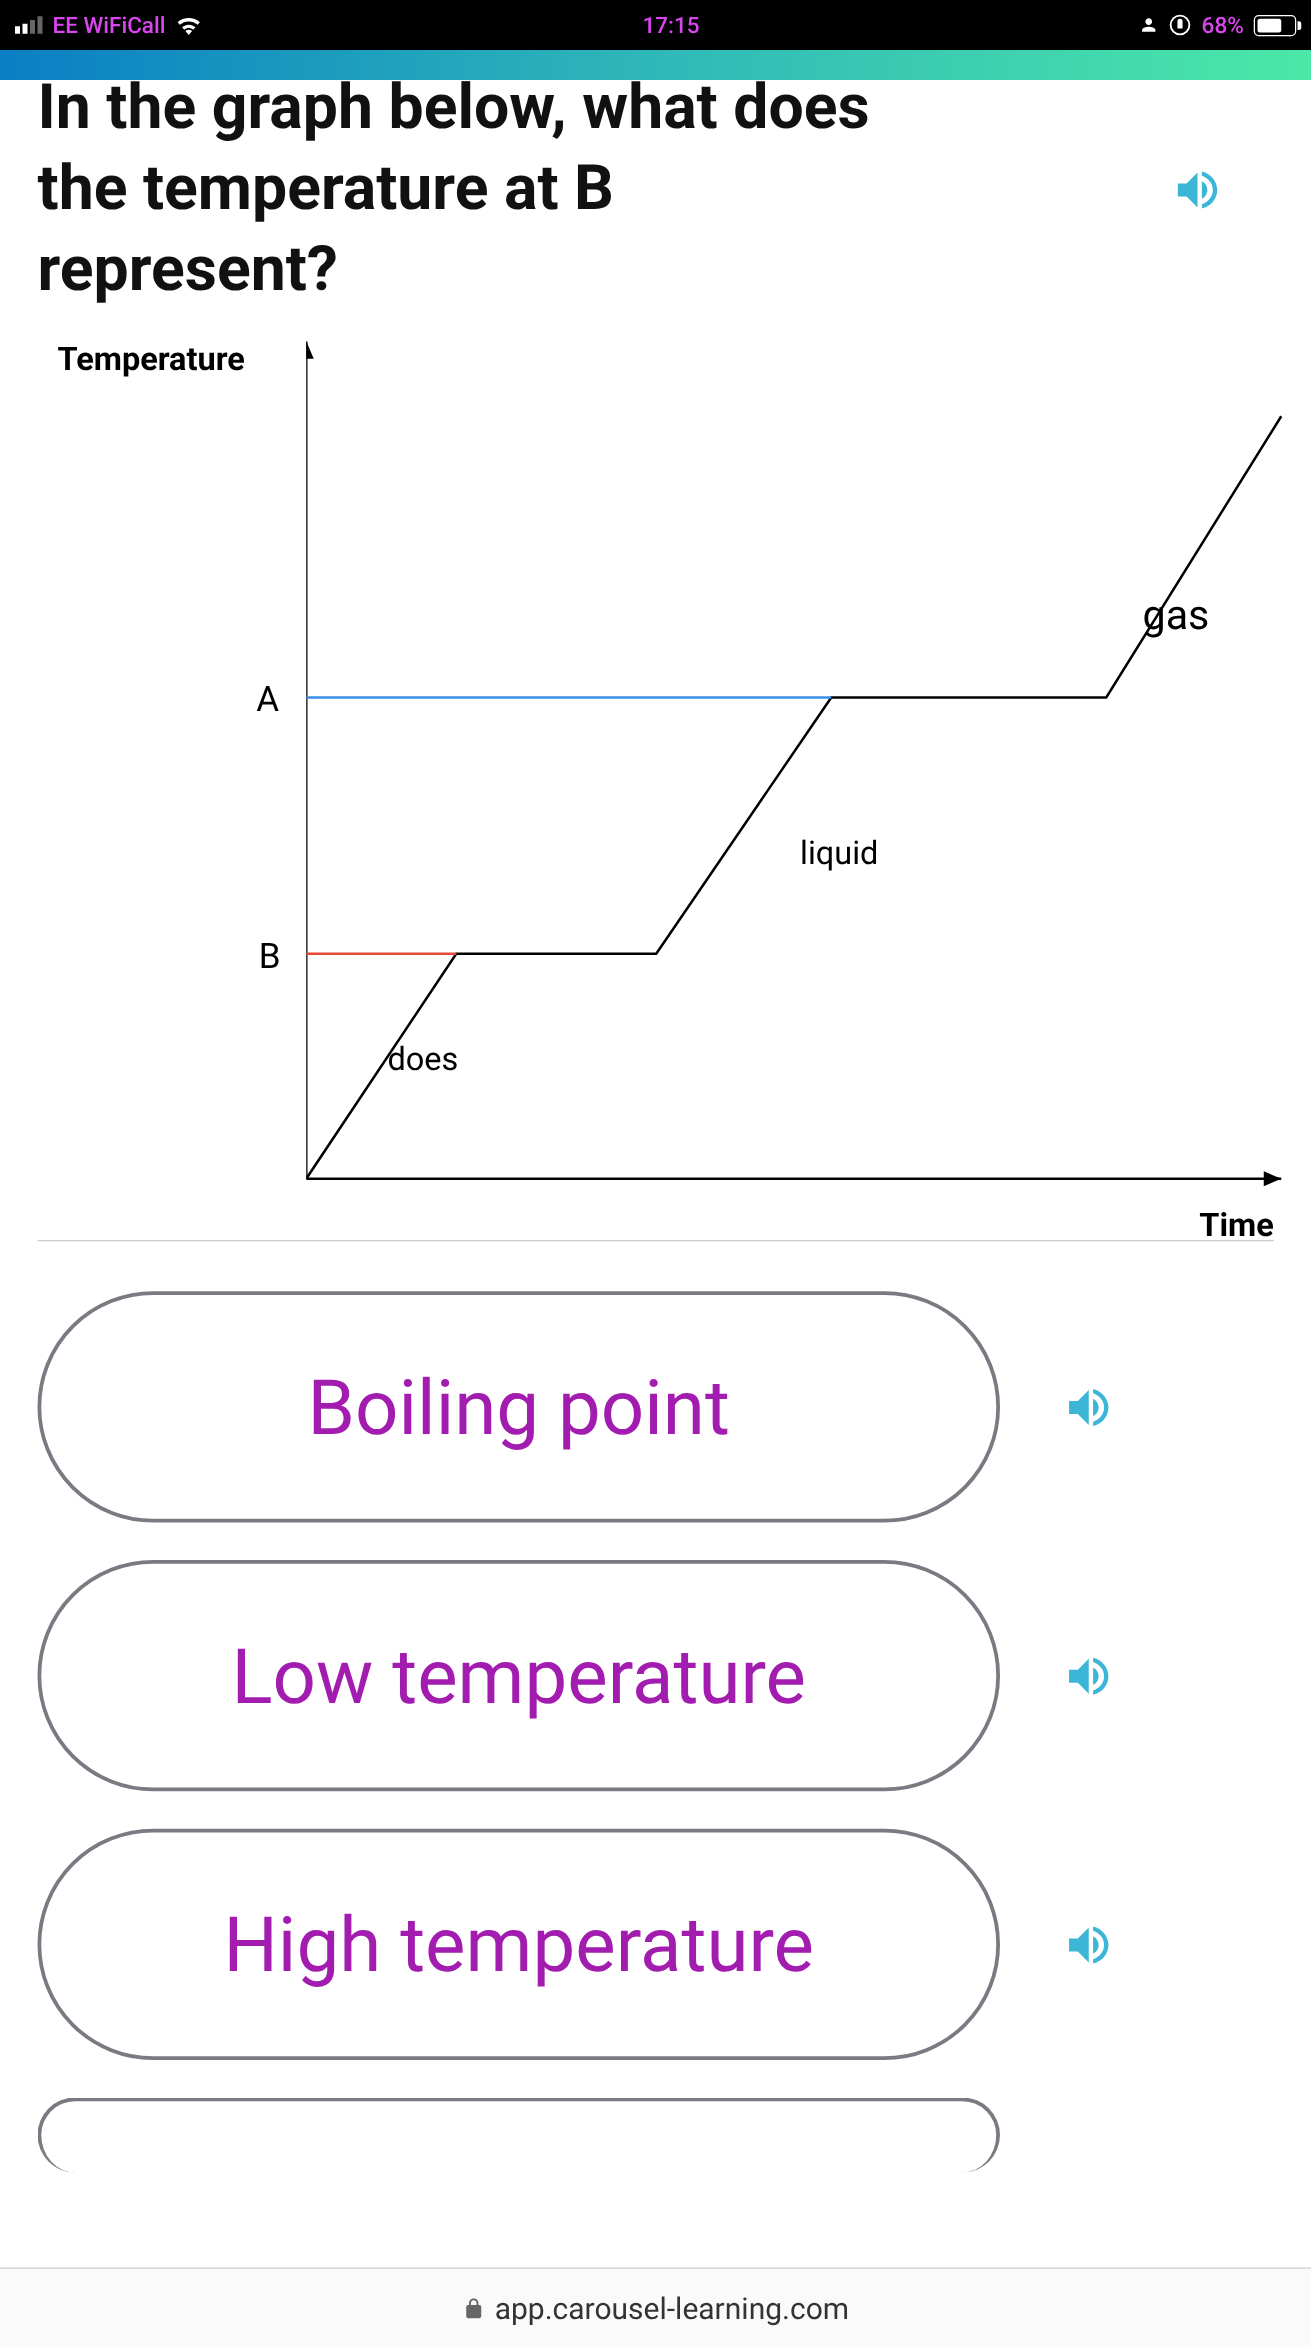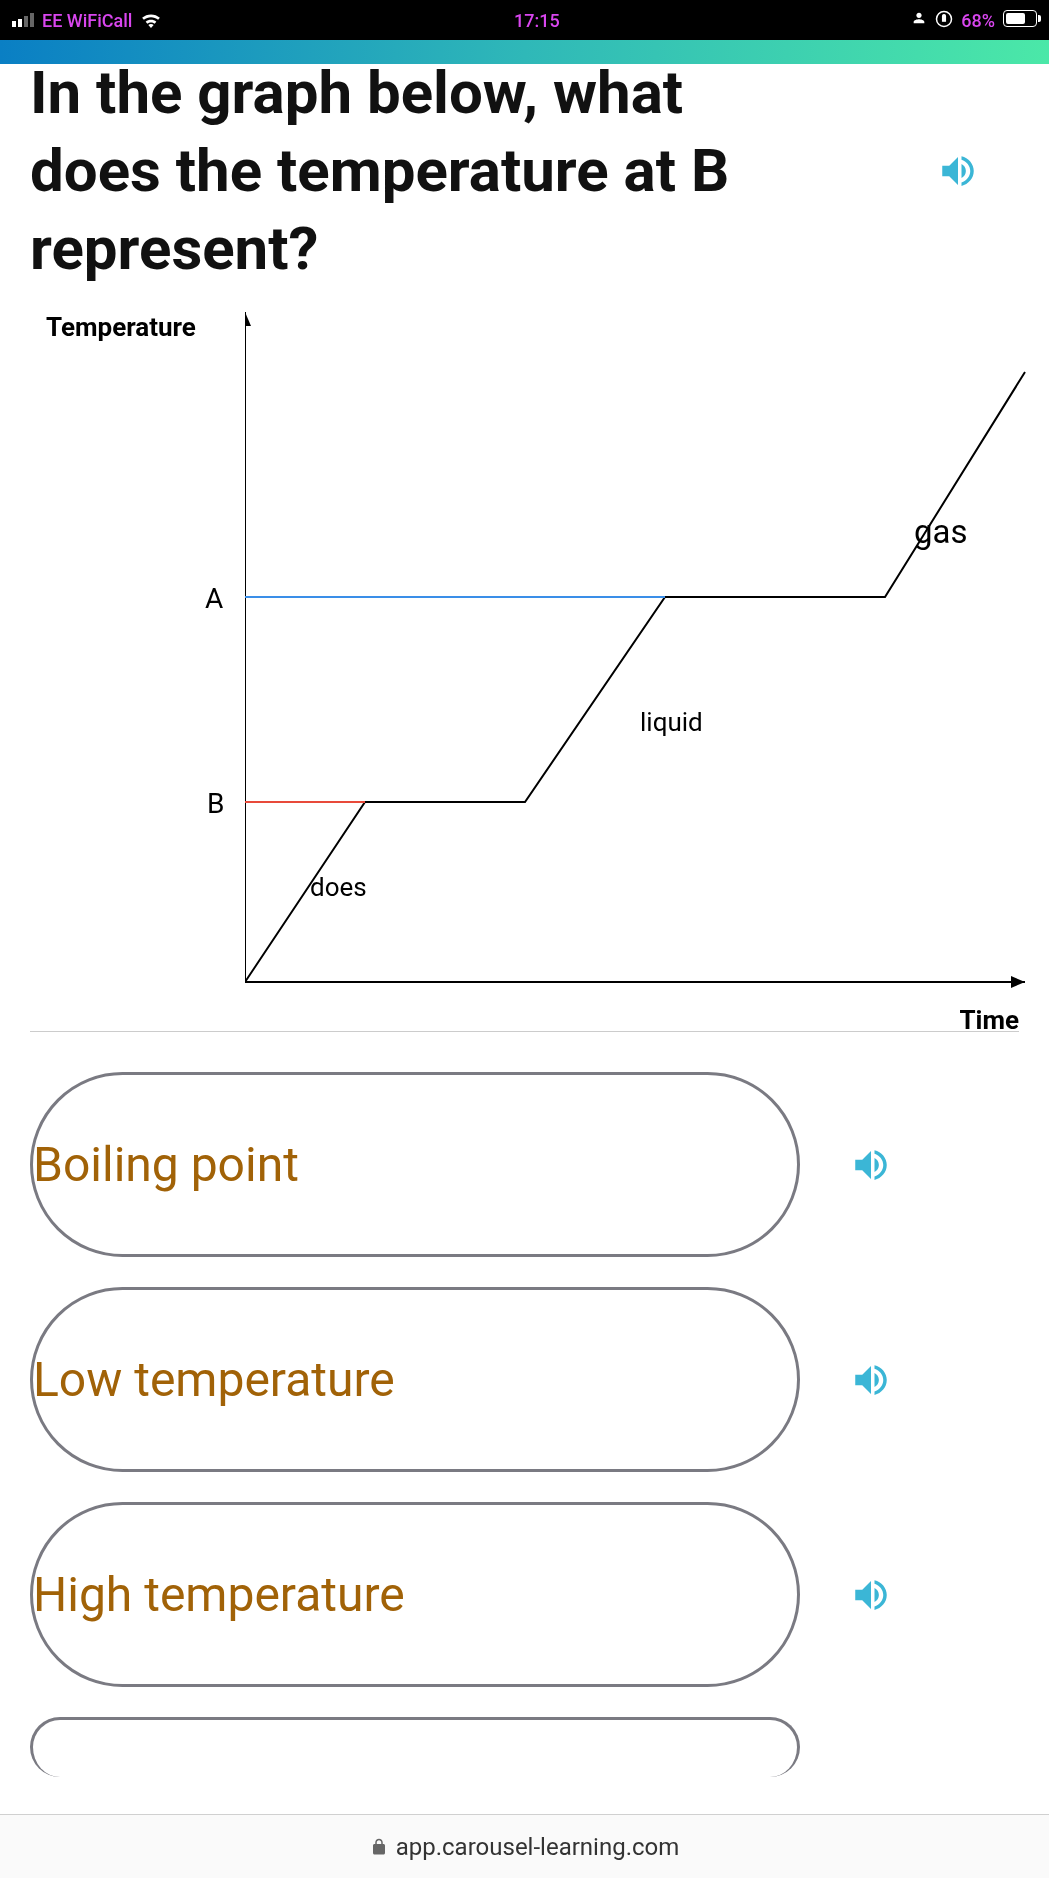--- a/index.html
+++ b/index.html
@@ -16,21 +16,21 @@
       color: #d946ef;
       height: 40px;
       display: flex;
       align-items: center;
       justify-content: space-between;
       padding: 0 12px;
       font-size: 18px;
       font-weight: 500;
     }
     .status-left { display: flex; align-items: center; gap: 8px; }
-    .status-right { display: flex; gap: 8px; }
+    .status-right { display: flex; align-items: center; gap: 8px; }
     .signal-bars { display: flex; align-items: flex-end; gap: 2px; }
     .bar { width: 4px; background: #fff; }
     .bar1 { height: 6px; } .bar2 { height: 8px; } .bar3 { height: 11px; opacity: 0.4; } .bar4 { height: 14px; opacity: 0.4; }
     .wifi-icon { width: 22px; height: 16px; }
     .battery-outline { width: 34px; height: 17px; border: 1.5px solid #fff; border-radius: 4px; position: relative; display: flex; align-items: center; padding: 2px; }
     .battery-cap { position: absolute; right: -5px; top: 4px; width: 3px; height: 7px; background: #fff; border-radius: 0 2px 2px 0; }
     .battery-fill { width: 68%; height: 100%; background: #fff; border-radius: 2px; }
     .gradient-bar {
       height: 24px;
       background: linear-gradient(90deg, #0a7fc4 0%, #2fb8b8 50%, #4be8a8 100%);
@@ -41,21 +41,21 @@
       overflow: hidden;
     }
     .question-row {
       display: flex;
       justify-content: space-between;
       align-items: center;
       padding-right: 40px;
       margin-top: -10px;
     }
     .question {
-      font-size: 60px;
+      font-size: 50px;
       font-weight: 700;
       color: #111;
       line-height: 1.3;
       max-width: 700px;
     }
     .speaker-btn {
       width: 42px;
       height: 42px;
       display: flex;
       align-items: center;
@@ -81,22 +81,23 @@
       align-items: center;
       gap: 50px;
     }
     .option-btn {
       flex: 0 0 770px;
       height: 185px;
       border: 3px solid #7a7a82;
       border-radius: 95px;
       display: flex;
       align-items: center;
-      font-size: 48px;
-      color: #a16207;
+      justify-content: center;
+      font-size: 61px;
+      color: #a21caf;
       cursor: pointer;
       background: #fff;
     }
     .option-btn.partial {
       border-top-left-radius: 95px;
       border-top-right-radius: 95px;
       border-bottom: none;
       height: 60px;
       align-items: flex-start;
     }

